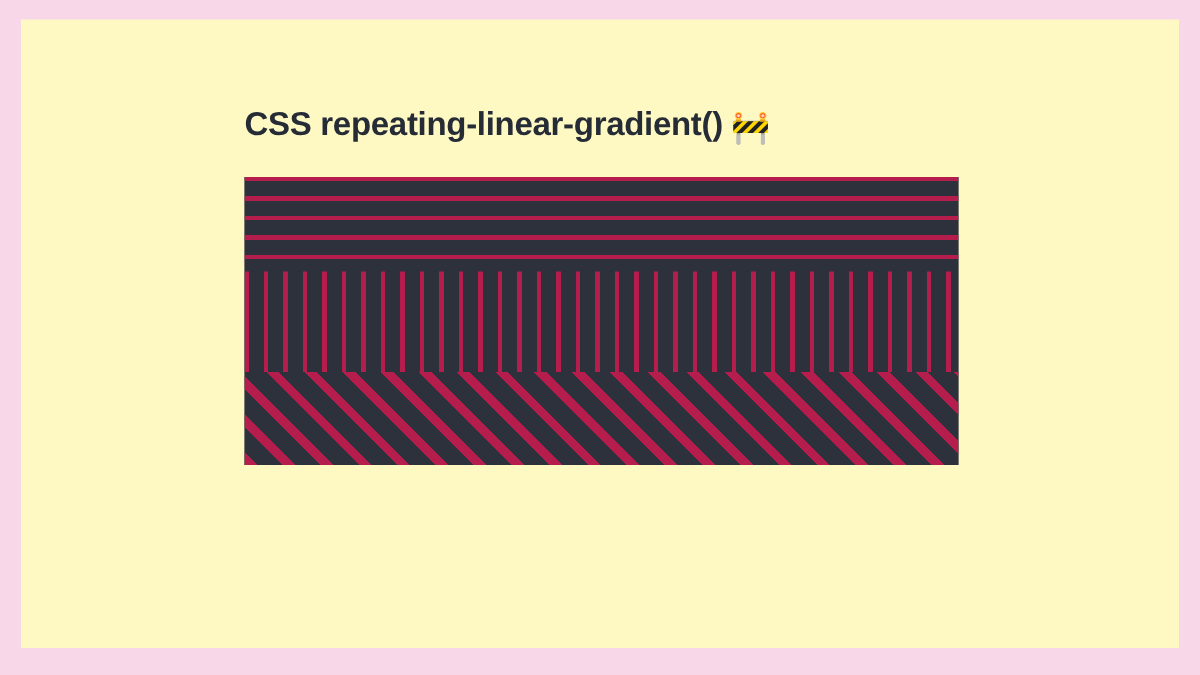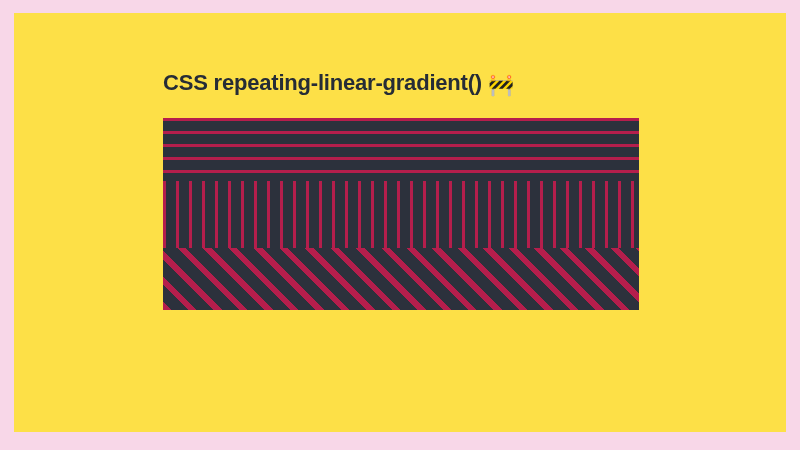--- a/index.html
+++ b/index.html
@@ -69,21 +69,21 @@
   }
   #band-diagonal {
     top: 130px;
     height: 62px;
   }
 </style>
 </head>
 <body>
 
 <div id="page" style="background: rgb(248, 215, 232);">
-  <div id="canvas" style="background: #fde047;">
+  <div id="canvas" style="background: #fef9c3;">
 
     <h1 id="title" style="color: rgb(38, 44, 54);"><span>CSS repeating-linear-gradient() </span><span class="emoji">🚧</span></h1>
 
     <div id="gradient-panel" style="background: rgb(44, 49, 60);">
       <div class="band" id="band-horizontal" style="background-color: rgb(44, 49, 60); background-image: repeating-linear-gradient(rgb(181, 30, 76) 0px, rgb(181, 30, 76) 3px, rgba(0, 0, 0, 0) 3px, rgba(0, 0, 0, 0) 13px);"></div>
       <div class="band" id="band-vertical" style="background-color: rgb(44, 49, 60); background-image: repeating-linear-gradient(to right, rgb(181, 30, 76) 0px, rgb(181, 30, 76) 3px, rgba(0, 0, 0, 0) 3px, rgba(0, 0, 0, 0) 13px);"></div>
       <div class="band" id="band-diagonal" style="background-color: rgb(44, 49, 60); background-image: repeating-linear-gradient(45deg, rgb(181, 30, 76) 0px, rgb(181, 30, 76) 6px, rgba(0, 0, 0, 0) 6px, rgba(0, 0, 0, 0) 18px);"></div>
     </div>
 
   </div>

